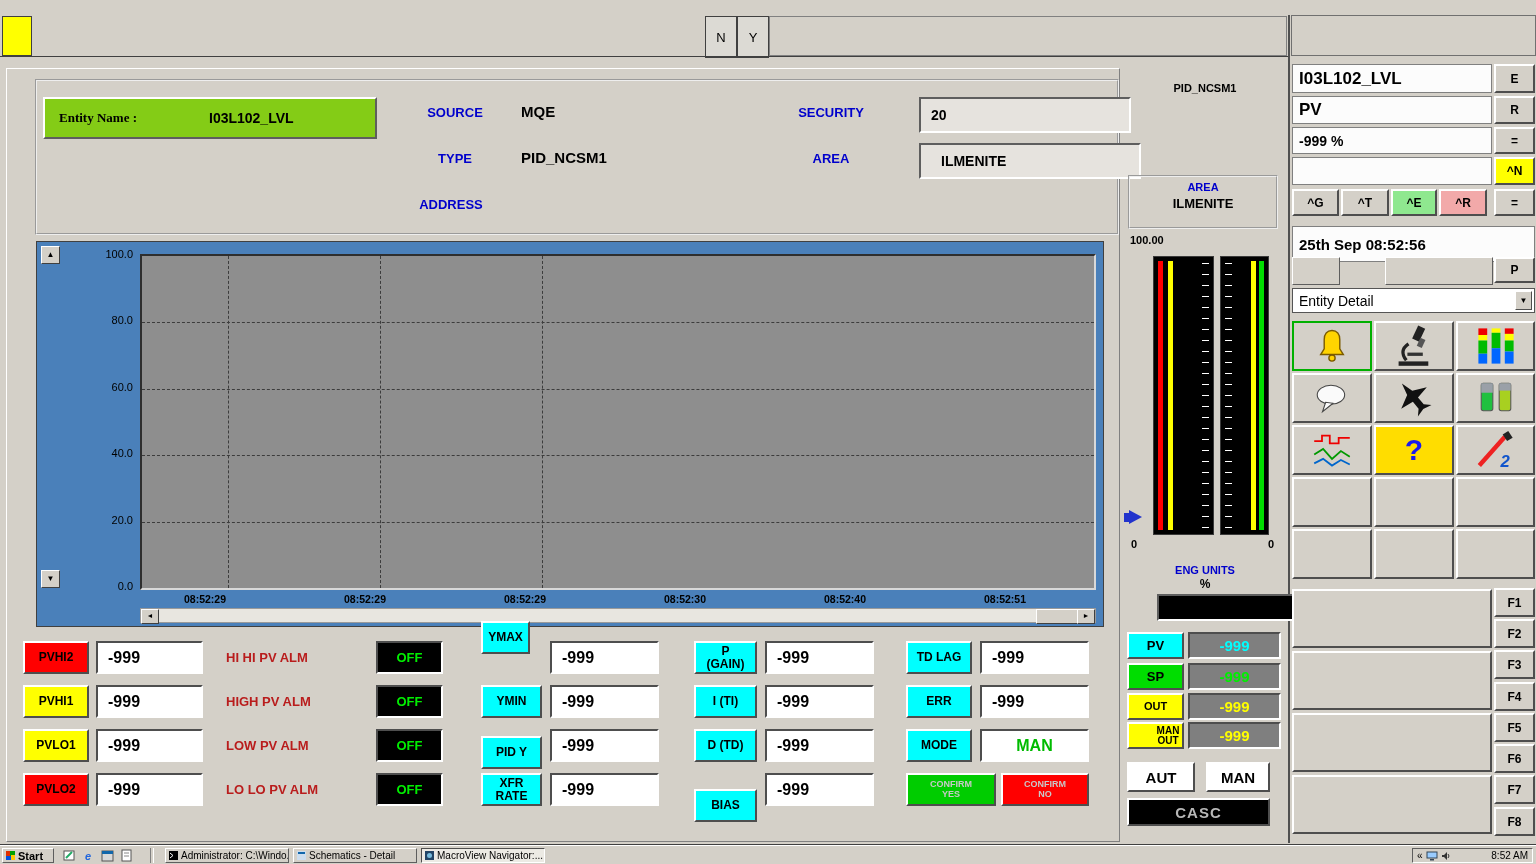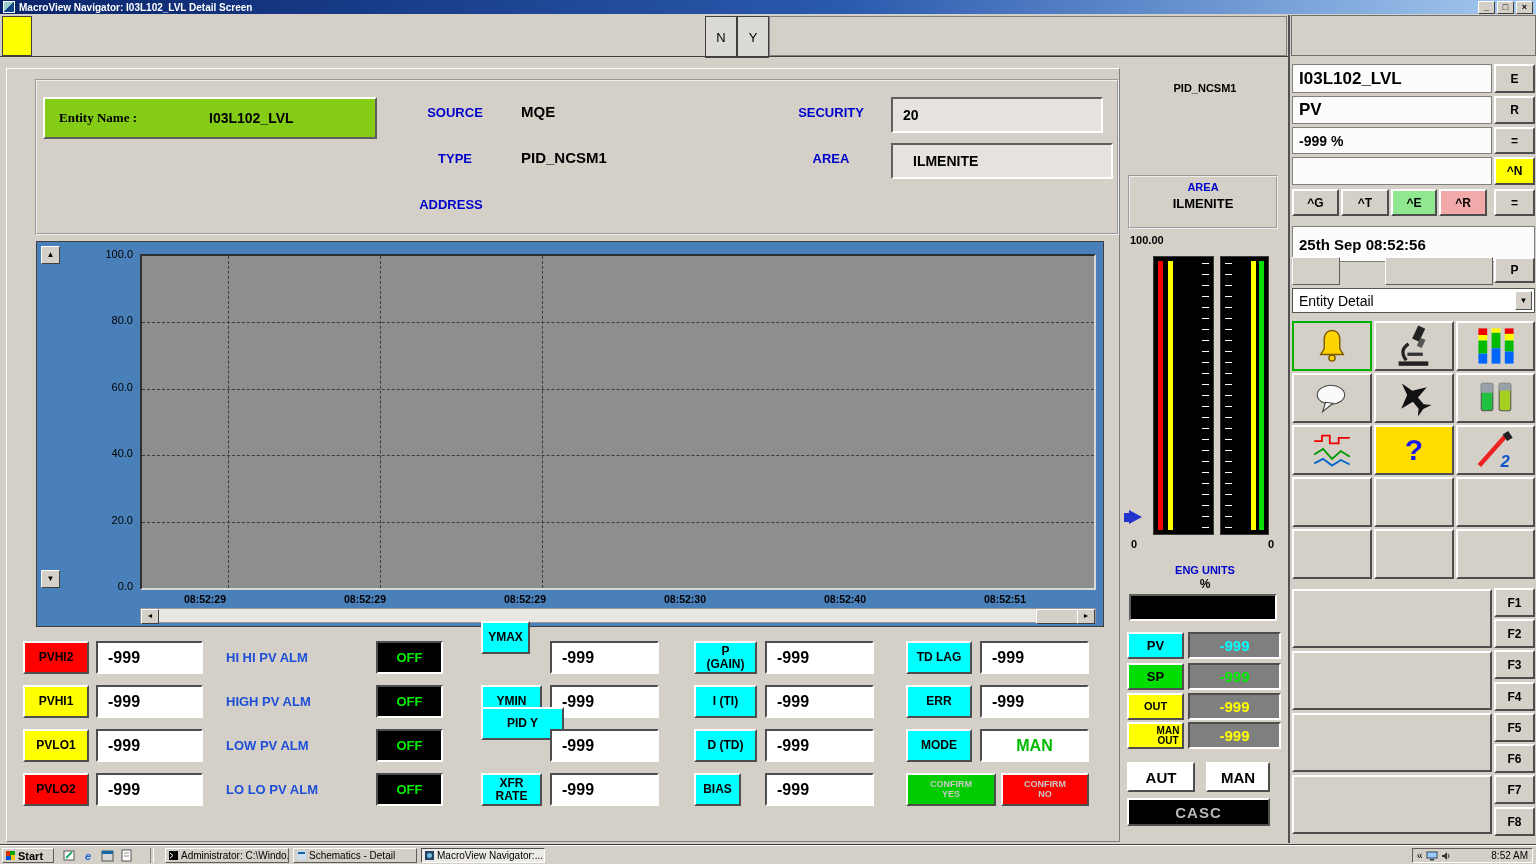--- a/index.html
+++ b/index.html
@@ -1,21 +1,21 @@
 <!DOCTYPE html>
 <html><head>
 <meta charset="utf-8">
 <style>
   html,body{margin:0;padding:0;background:#555;}
   #screen{position:relative;width:1536px;height:864px;background:#d4d0c8;
     font-family:"Liberation Sans",sans-serif;overflow:hidden;color:#000;}
   .abs{position:absolute;}
   .raised{border:2px solid;border-color:#ffffff #5e5e5e #5e5e5e #ffffff;background:#84cc16;}
   .raised1{border:1px solid;border-color:#ffffff #5e5e5e #5e5e5e #ffffff;background:#d4d0c8;}
-  .sunken{border:2px solid;border-color:#5e5e5e #ffffff #ffffff #5e5e5e;}
+  .sunken{border:2px solid;border-color:#5e5e5e #ffffff #ffffff #5e5e5e;margin-left:28px;}
   .sunken1{border:1px solid;border-color:#5e5e5e #ffffff #ffffff #5e5e5e;}
   .flexc{display:flex;align-items:center;justify-content:center;}
 
   
   .titlebar{position:absolute;left:0;top:0;width:1536px;height:14px;
     background:linear-gradient(90deg,#0a246a,#2a5aae 55%,#a6caf0);color:#fff;
     font-size:10px;font-weight:bold;display:flex;align-items:center;gap:4px;padding:0 3px;box-sizing:border-box;}
   .title-appicon{width:10px;height:10px;background:linear-gradient(135deg,#9cc 50%,#148 50%);border:1px solid #fff;}
   .win-btns{margin-left:auto;display:flex;gap:2px;}
   .winbtn{width:15px;height:11px;background:#d4d0c8;color:#000;font-size:9px;line-height:10px;
@@ -60,21 +60,21 @@
 
   
   .tagbtn{position:absolute;height:33px;box-sizing:border-box;display:flex;align-items:center;justify-content:center;
     text-align:center;font-weight:bold;font-size:12px;line-height:1.08;border:2px solid;border-color:#fff #4e4e4e #4e4e4e #fff;}
   .red{background:#ff0000;} .yel{background:#ffff00;} .cyan{background:#00ffff;}
   .grn{background:#00cc00;}
   .wrap{display:inline-block;width:48px;text-align:center;}
   .valbox{position:absolute;height:33px;box-sizing:border-box;background:#fff;border:2px solid;
     border-color:#4e4e4e #fff #fff #4e4e4e;display:flex;align-items:center;padding-left:10px;
     font-weight:bold;font-size:16px;}
-  .desc{position:absolute;height:33px;display:flex;align-items:center;color:#1d4ed8;font-weight:bold;font-size:13px;}
+  .desc{position:absolute;height:33px;display:flex;align-items:center;color:#b91c1c;font-weight:bold;font-size:13px;}
   .offbox{position:absolute;height:33px;width:67px;box-sizing:border-box;background:#000;color:#00ee00;
     font-weight:bold;font-size:13px;display:flex;align-items:center;justify-content:center;
     border:2px solid;border-color:#4e4e4e #fff #fff #4e4e4e;}
   .modeval{justify-content:center;padding-left:0;color:#00bb00;}
   .confirm{position:absolute;height:33px;box-sizing:border-box;font-size:9px;font-weight:bold;color:#c8c8c8;
     text-align:center;display:flex;align-items:center;justify-content:center;line-height:1.1;
     border:2px solid;border-color:#fff #4e4e4e #4e4e4e #fff;}
   .wrapc{display:inline-block;width:46px;text-align:center;}
 
   
@@ -134,29 +134,20 @@
   .task-btn.active{border-color:#4e4e4e #fff #fff #4e4e4e;background:#eceae4;}
   .ticon{width:9px;height:9px;flex:none;}
   .tray{position:absolute;left:1412px;top:2px;width:121px;height:15px;box-sizing:border-box;
     display:flex;align-items:center;gap:3px;padding:0 4px;font-size:10px;}
 </style>
 </head>
 <body>
 
 <div id="screen">
 
-  <div class="titlebar">
-    <span class="title-appicon"></span>
-    <span>MacroView Navigator: I03L102_LVL Detail Screen</span>
-    <span class="win-btns">
-      <span class="winbtn">_</span>
-      <span class="winbtn">□</span>
-      <span class="winbtn">×</span>
-    </span>
-  </div>
 
   <div class="abs alarm-yellow"></div>
   <div class="abs alarm-btn" style="left:705px;">N</div>
   <div class="abs alarm-btn" style="left:737px;">Y</div>
   <div class="abs alarm-rest"></div>
   <div class="abs hline"></div>
   <div class="abs vdivider"></div>
 
   <div class="abs main-left">
 
@@ -228,42 +219,42 @@
     <div class="offbox" style="left:369px;top:704px;">OFF</div>
 
     <div class="tagbtn cyan" style="left:474px;top:552px;width:49px;">
         <span class="wrap">YMAX</span>
       </div>
     <div class="valbox" style="left:543px;top:572px;width:109px;">-999</div>
     <div class="tagbtn cyan" style="left:474px;top:616px;width:61px;">
         <span class="wrap">YMIN</span>
       </div>
     <div class="valbox" style="left:543px;top:616px;width:109px;">-999</div>
-    <div class="tagbtn cyan" style="left:474px;top:638px;width:83px;">
+    <div class="tagbtn cyan" style="left:474px;top:667px;width:61px;">
         <span class="wrap">PID Y</span>
       </div>
     <div class="valbox" style="left:543px;top:660px;width:109px;">-999</div>
     <div class="tagbtn cyan" style="left:474px;top:704px;width:61px;">
         <span class="wrap">XFR RATE</span>
       </div>
     <div class="valbox" style="left:543px;top:704px;width:109px;">-999</div>
 
     <div class="tagbtn cyan" style="left:687px;top:572px;width:63px;">
         <span class="wrap">P (GAIN)</span>
       </div>
     <div class="valbox" style="left:758px;top:572px;width:109px;">-999</div>
     <div class="tagbtn cyan" style="left:687px;top:616px;width:63px;">
         <span class="wrap">I (TI)</span>
       </div>
     <div class="valbox" style="left:758px;top:616px;width:109px;">-999</div>
     <div class="tagbtn cyan" style="left:687px;top:660px;width:63px;">
         <span class="wrap">D (TD)</span>
       </div>
     <div class="valbox" style="left:758px;top:660px;width:109px;">-999</div>
-    <div class="tagbtn cyan" style="left:687px;top:704px;width:47px;">
+    <div class="tagbtn cyan" style="left:687px;top:720px;width:63px;">
         <span class="wrap">BIAS</span>
       </div>
     <div class="valbox" style="left:758px;top:704px;width:109px;">-999</div>
 
     <div class="tagbtn cyan" style="left:899px;top:572px;width:66px;">
         <span class="wrap">TD LAG</span>
       </div>
     <div class="valbox" style="left:973px;top:572px;width:109px;">-999</div>
     <div class="tagbtn cyan" style="left:899px;top:616px;width:66px;">
         <span class="wrap">ERR</span>

